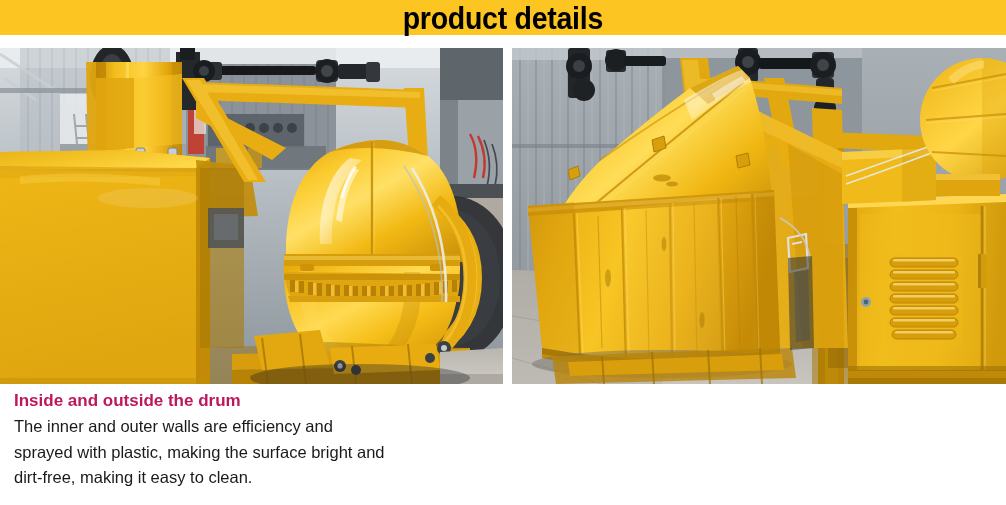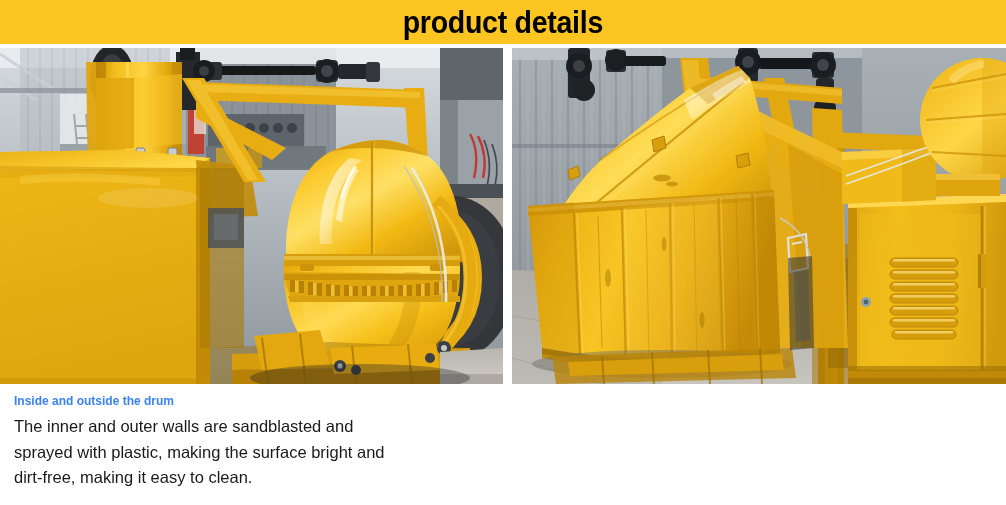--- a/index.html
+++ b/index.html
@@ -22,21 +22,21 @@
     height: 505px;
     background: #ffffff;
   }
 
   
   #header-banner {
     position: absolute;
     left: 0;
     top: 0;
     width: 1006px;
-    height: 44px;
+    height: 35px;
     background: #FCC521;
     display: flex;
     align-items: center;
     justify-content: center;
   }
   #header-title {
     font-family: "Liberation Sans", sans-serif;
     font-size: 31px;
     font-weight: bold;
     color: #000000;
@@ -75,23 +75,23 @@
   }
   .caption {
     position: absolute;
     top: 0;
   }
   #caption-left  { left: 14px;  width: 480px; }
   #caption-right { left: 525px; width: 470px; }
 
   .caption-title {
     font-family: "Liberation Sans", sans-serif;
-    font-size: 12px;
+    font-size: 17px;
     font-weight: bold;
-    color: #3b82f6;
+    color: #be185d;
     line-height: 22px;
     margin: 0 0 2px 0;
     white-space: nowrap;
   }
   .caption-body {
     font-family: "Liberation Sans", sans-serif;
     font-size: 16.5px;
     font-weight: normal;
     color: #1a1a1a;
     line-height: 25.5px;
@@ -724,21 +724,21 @@
           <path d="M282 224 L296 222 L298 292 L284 294 Z" fill="#4A4F54" opacity="0.5"></path>
         </g>
       </svg>
     </div>
   </div>
 
   <div id="caption-row">
 
     <div class="caption" id="caption-left">
       <div class="caption-title">Inside and outside the drum</div>
-      <div class="caption-body">The inner and outer walls are sandblasted and
+      <div class="caption-body">The inner and outer walls are efficiency and
 sprayed with plastic, making the surface bright and
 dirt-free, making it easy to clean.</div>
     </div>
 
     <div class="caption" id="caption-right">
     </div>
   </div>
 
 </div>
 

